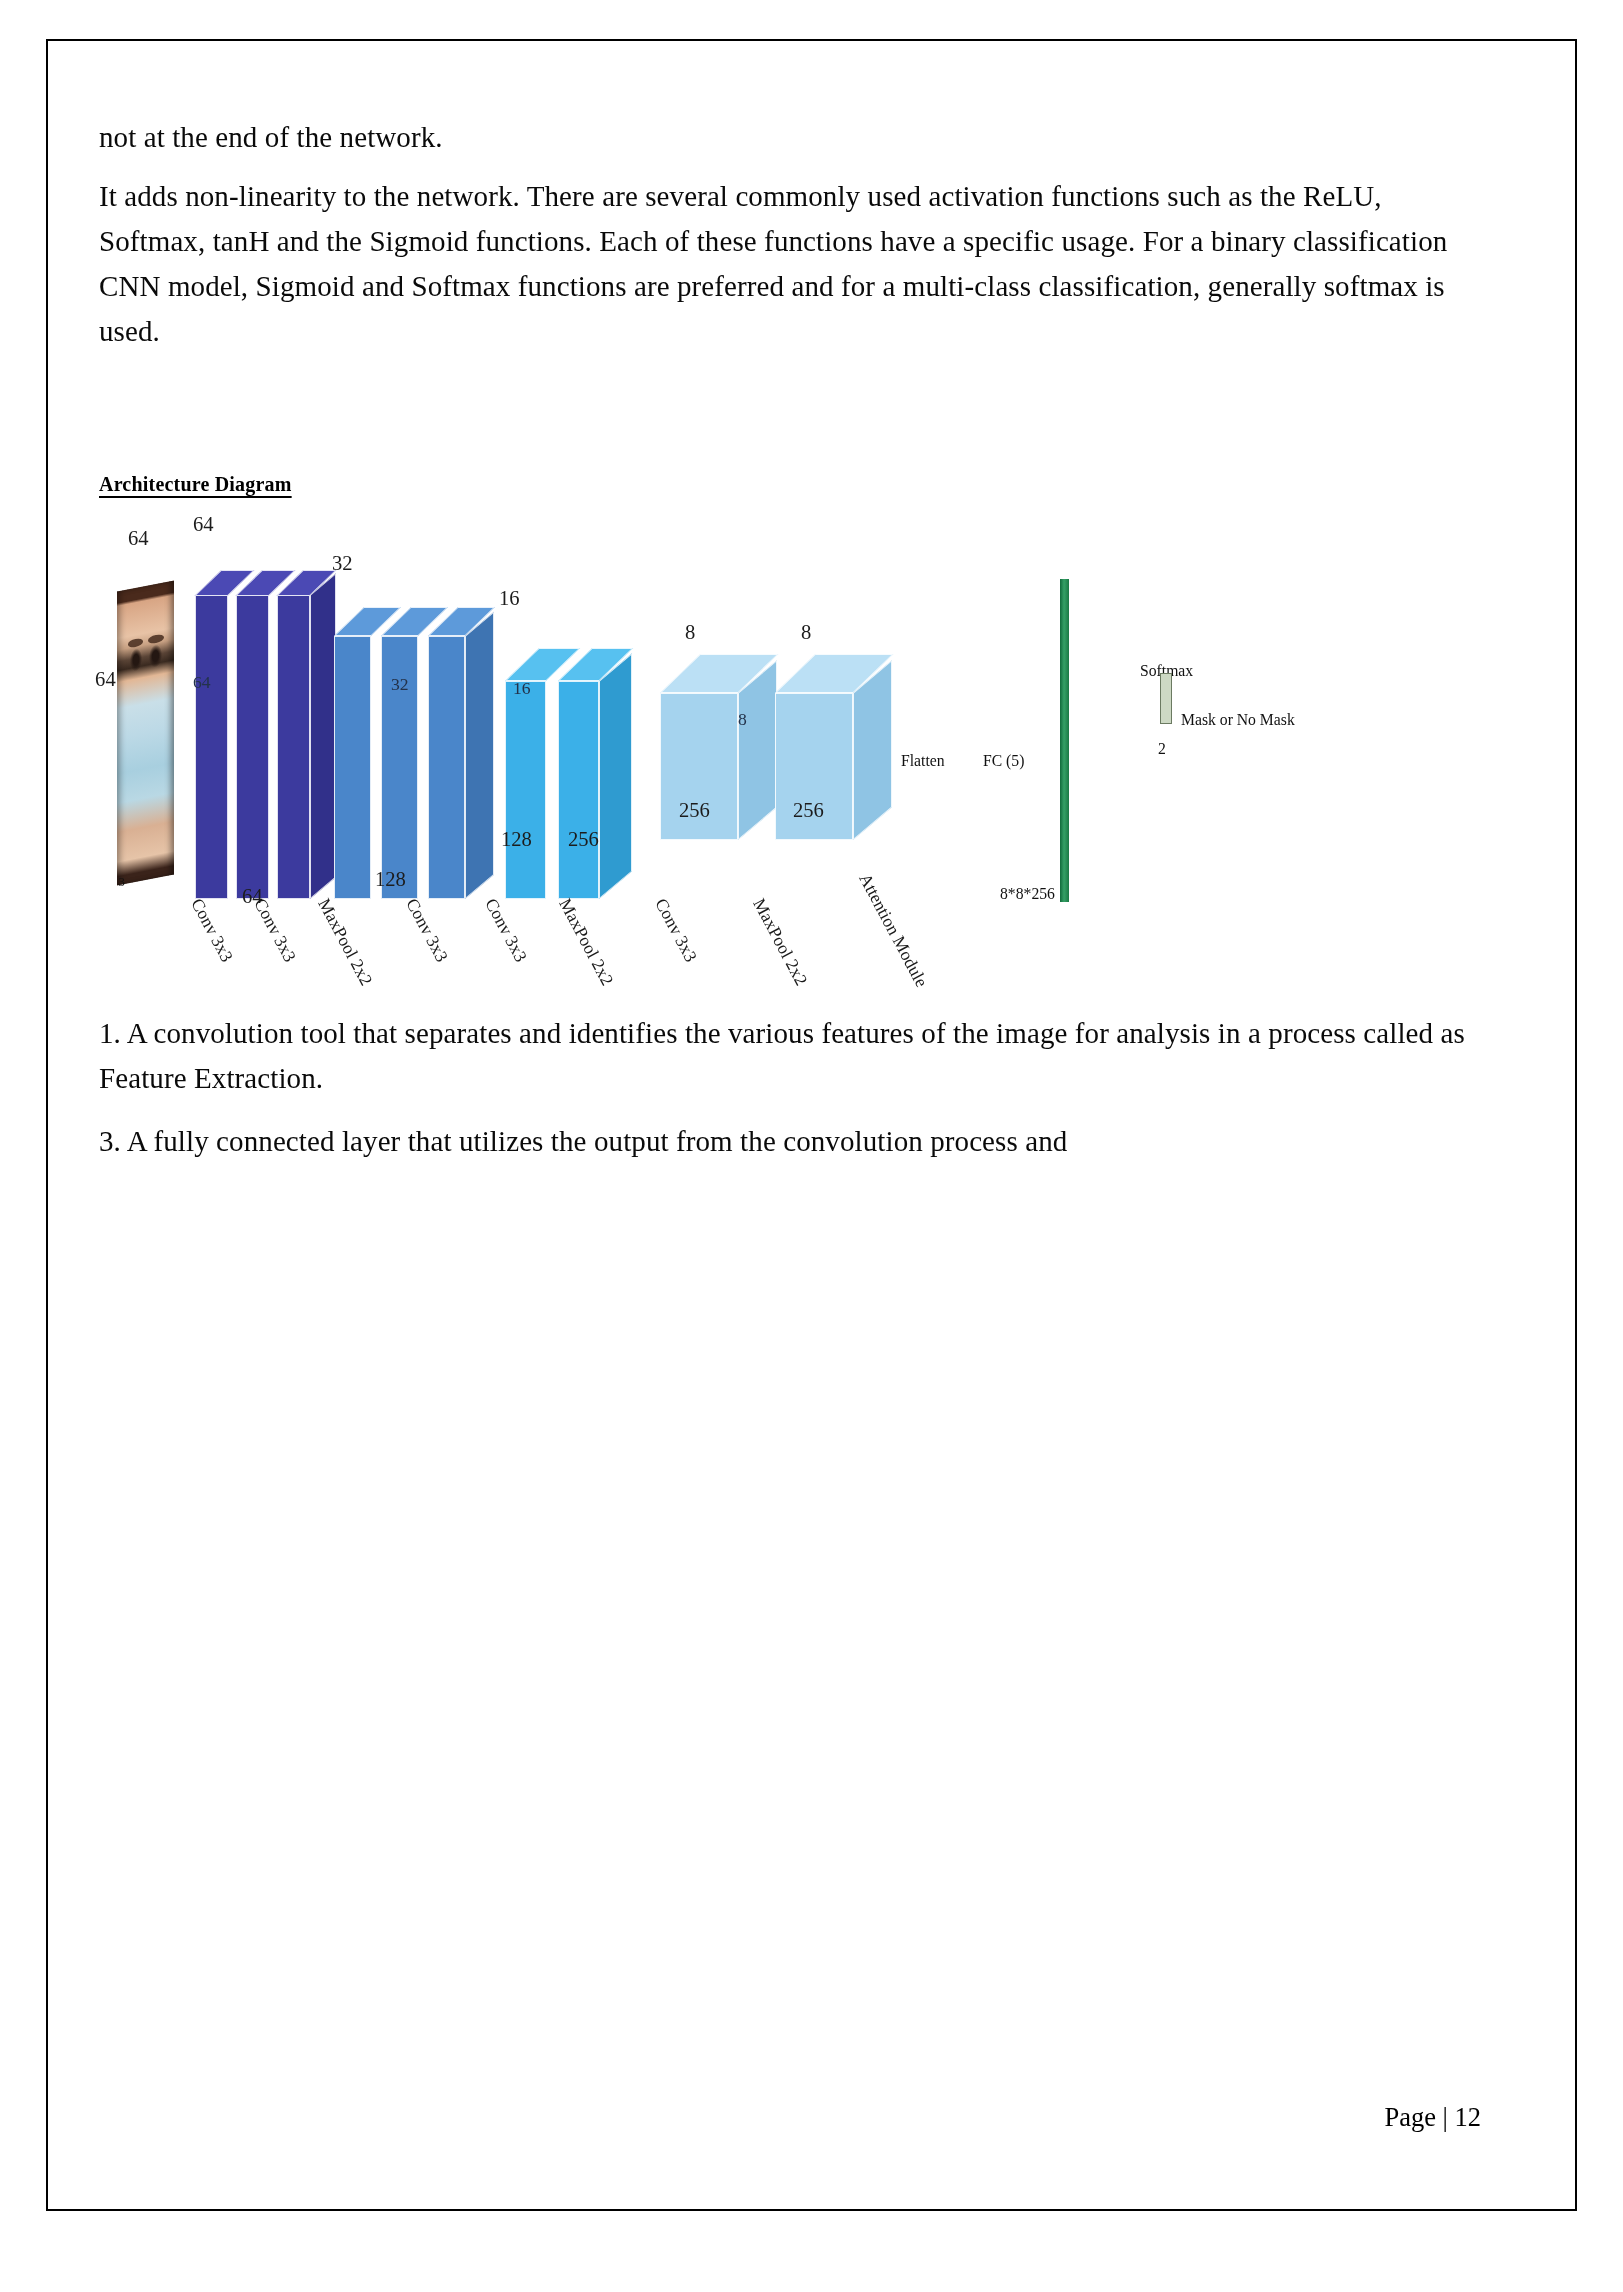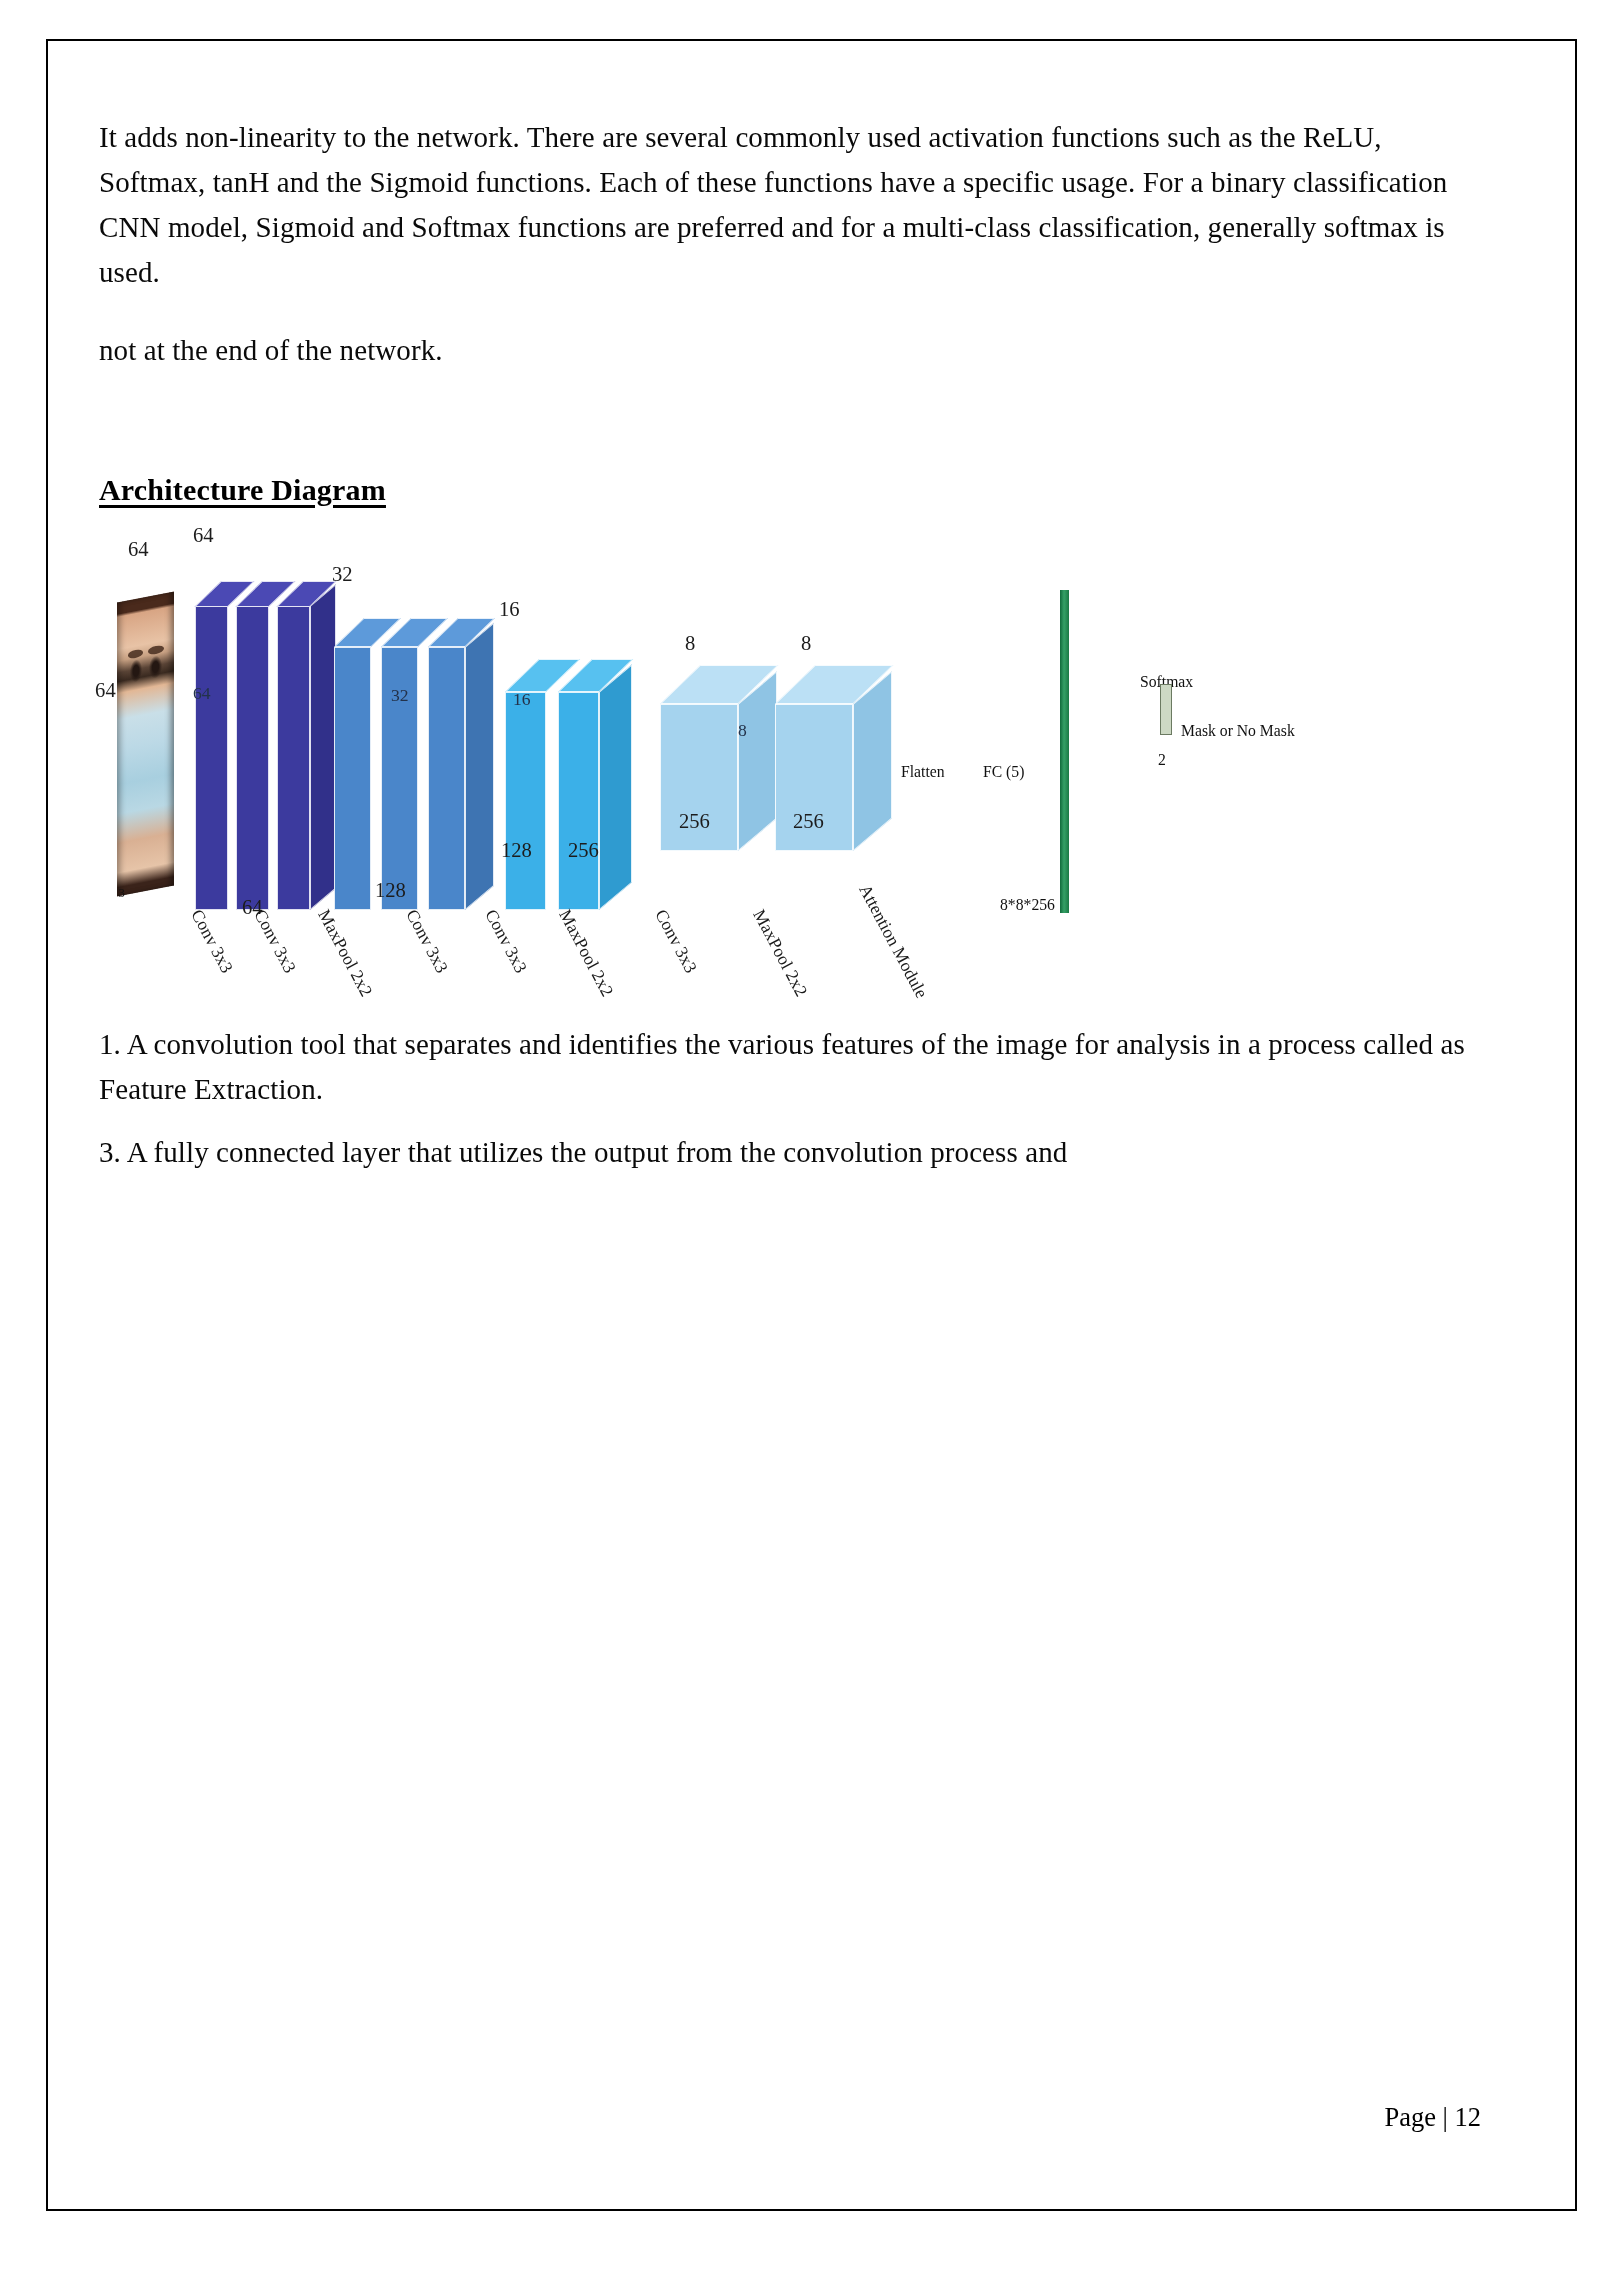--- a/index.html
+++ b/index.html
@@ -42,21 +42,21 @@
     text-align: left;
     margin: 0 0 25.5px 0;
     letter-spacing: 0.1px;
   }
   .para.tight { margin-bottom: 13.7px; }
   .para.loose { margin-bottom: 33px; }
   .para.wide-lead { line-height: 53px; }
 
   
   .section-heading {
-    font-size: 30px;
+    font-size: 20px;
     font-weight: bold;
     color: #000000;
     text-decoration: underline;
     text-underline-offset: 4.9px;
     margin: 0 0 9.8px 0;
     letter-spacing: 0.2px;
   }
 
   
   #figure {
@@ -196,23 +196,23 @@
     color: #000000;
     font-family: "Liberation Serif", serif;
   }
 </style>
 </head>
 <body>
 
 <div id="page">
   <div id="content">
 
+    <p class="para tight">not at the end of the network.</p>
+
     <p class="para loose">It adds non-linearity to the network. There are several commonly used activation functions such as the ReLU, Softmax, tanH and the Sigmoid functions. Each of these functions have a specific usage. For a binary classification CNN model, Sigmoid and Softmax functions are preferred and for a multi-class classification, generally softmax is used.</p>
-
-    <p class="para tight">not at the end of the network.</p>
 
     <div style="height:86px"></div>
 
     <h2 class="section-heading">Architecture  Diagram</h2>
 
     <div id="figure">
       <div id="figure-stage">
 
         <div id="input-photo">
           <div class="brow-l"></div>

